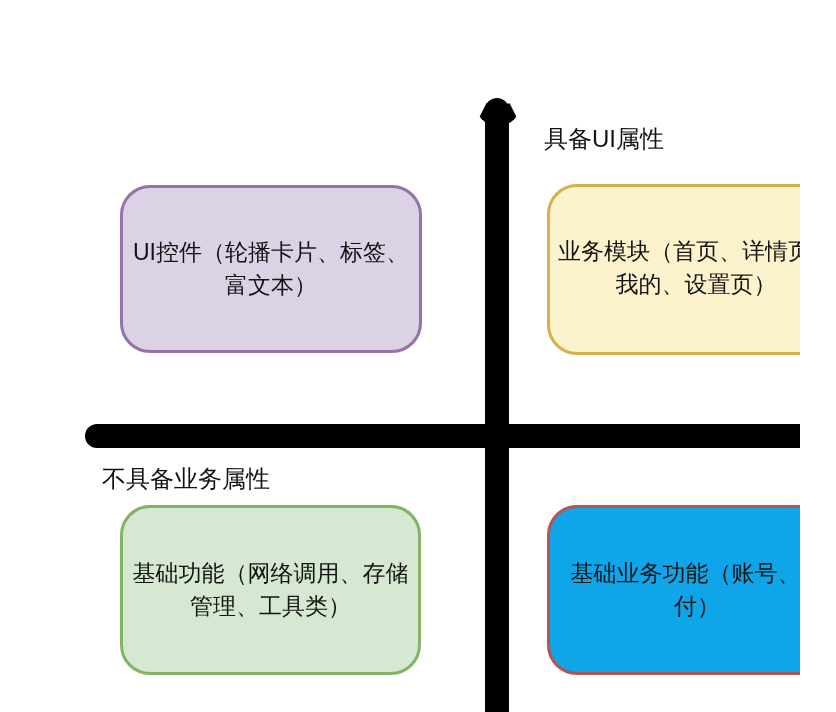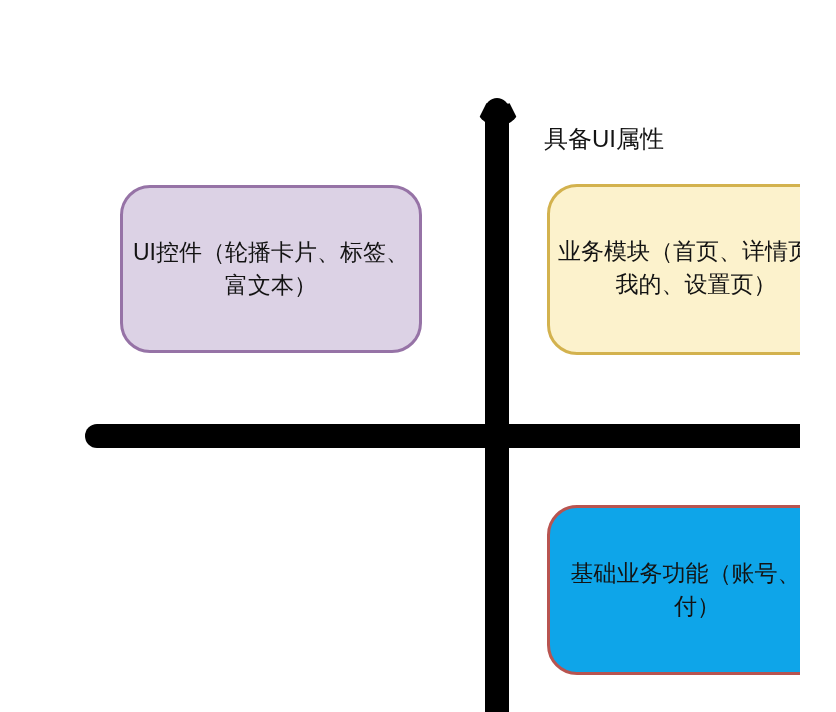--- a/index.html
+++ b/index.html
@@ -61,28 +61,33 @@
 <body>
 
 <div class="canvas">
 
   <div class="axis-line y-axis-line"></div>
   <div class="axis-line x-axis-line"></div>
   <div class="arrow-up"></div>
   <div class="arrow-right"></div>
 
   <div class="axis-label lbl-y-pos">具备UI属性</div>
+  <div class="axis-label lbl-x-neg">不具备业务属性</div>
 
   <div class="qbox q-tl" style="background: rgb(220, 210, 229); border-color: rgb(150, 115, 166);">
     <span>UI控件（轮播卡片、标签、
 富文本）</span>
   </div>
   <div class="qbox q-tr" style="background: rgb(252, 242, 204); border-color: rgb(211, 178, 78);">
     <span>业务模块（首页、详情页、
 我的、设置页）</span>
+  </div>
+  <div class="qbox q-bl" style="background: rgb(214, 232, 210); border-color: rgb(130, 179, 102);">
+    <span>基础功能（网络调用、存储
+管理、工具类）</span>
   </div>
   <div class="qbox q-br" style="background: #0ea5e9; border-color: rgb(184, 84, 80);">
     <span>基础业务功能（账号、支
 付）</span>
   </div>
 
 
 </div>
 
 </body></html>

